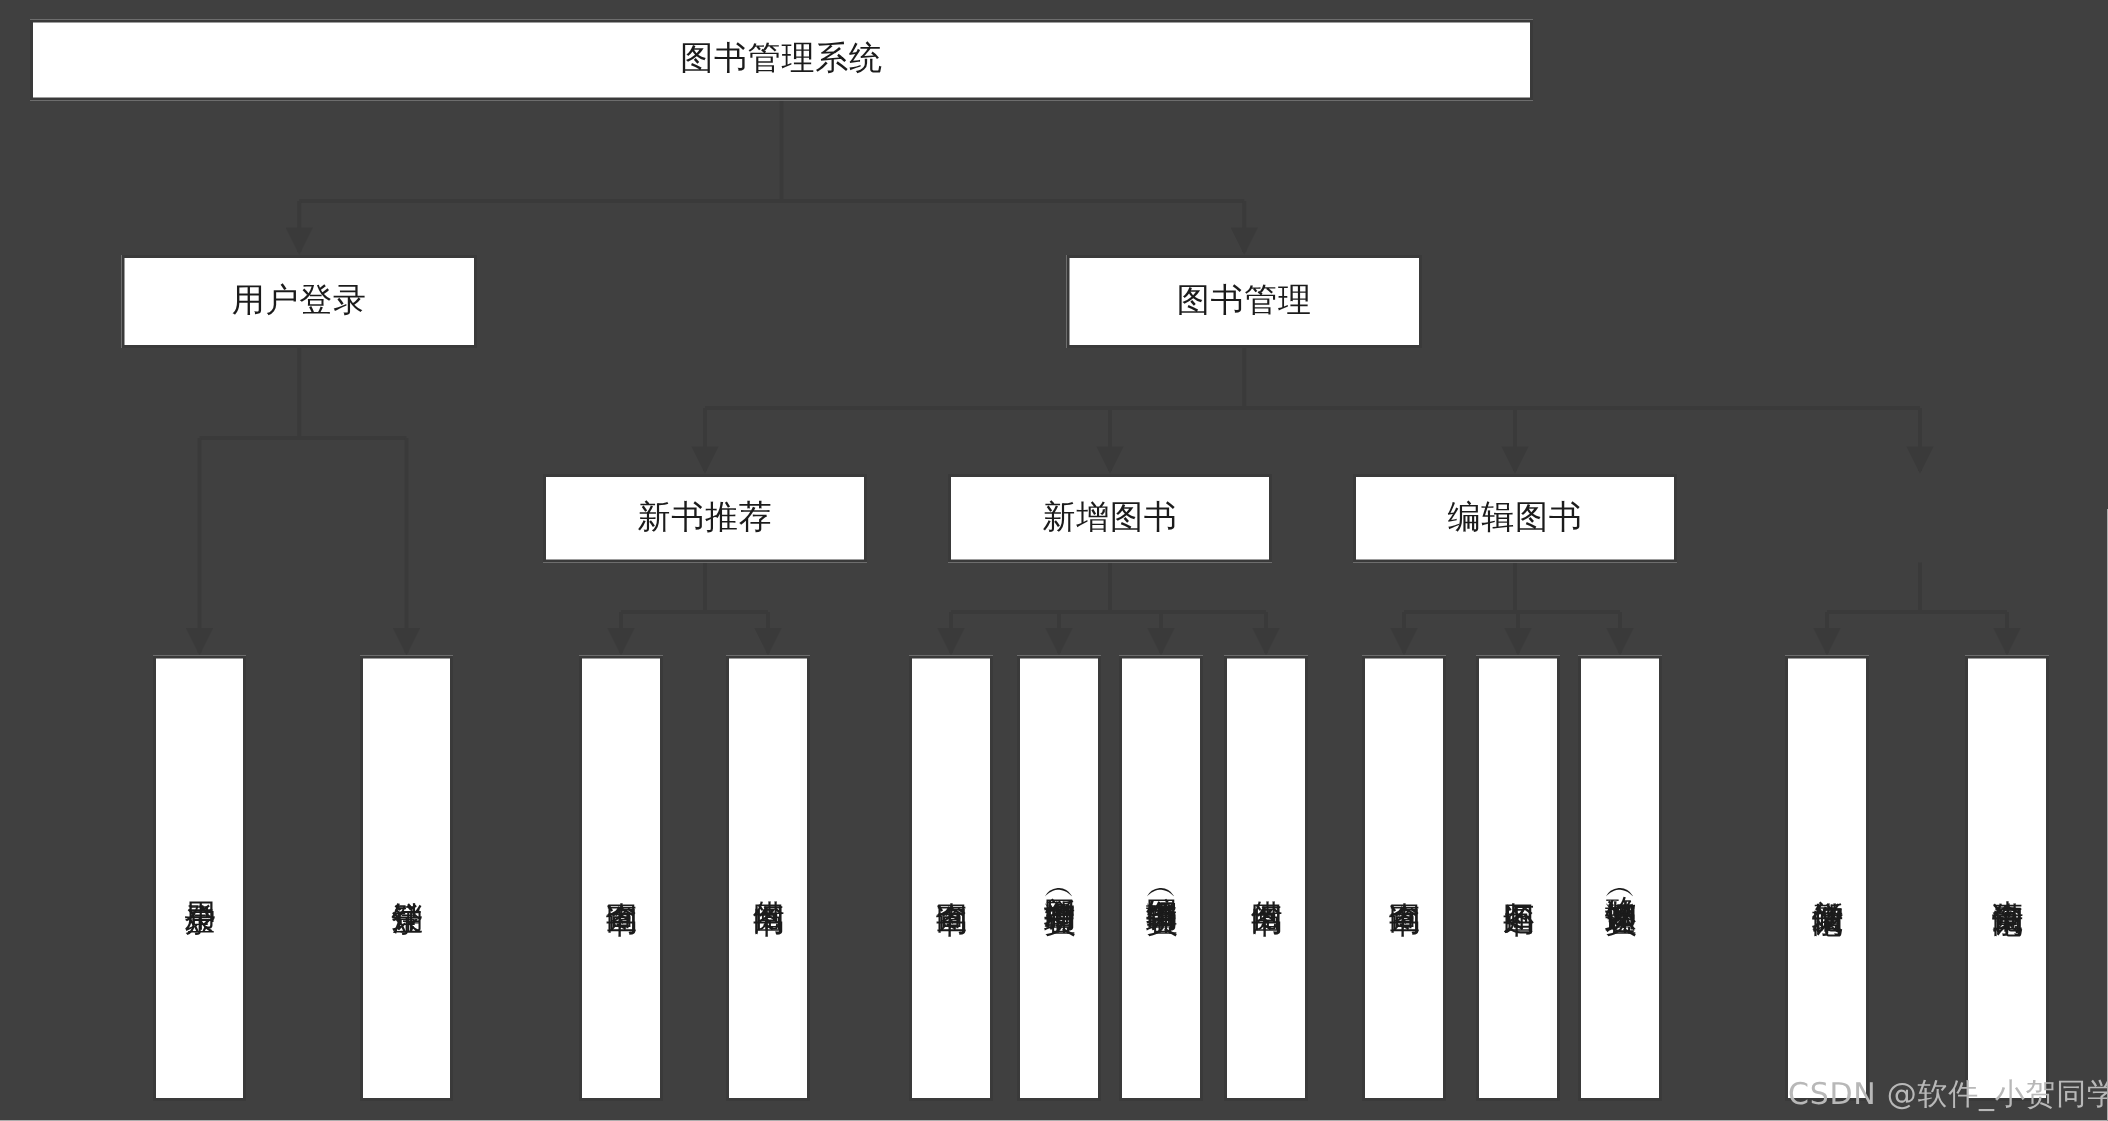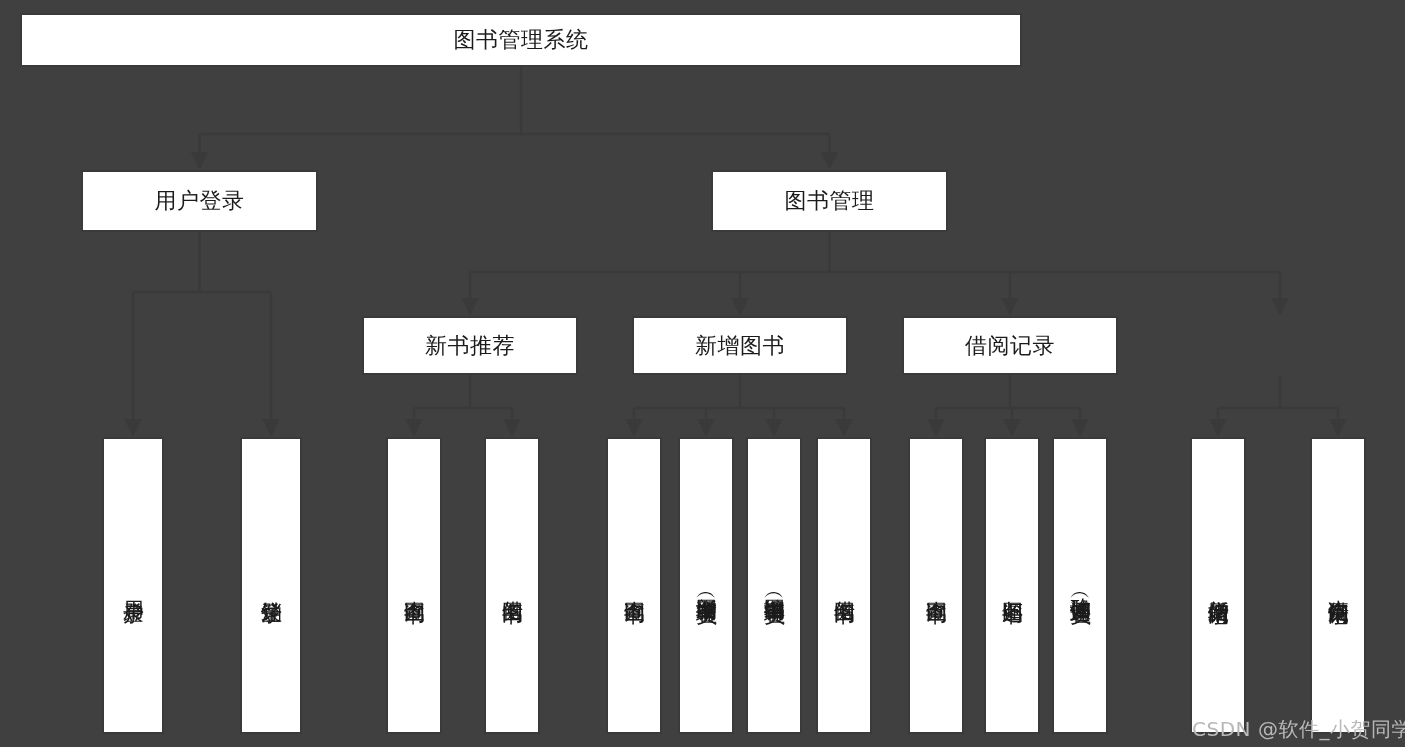--- a/index.html
+++ b/index.html
@@ -156,21 +156,21 @@
     <span class="label">新增图书（管理员）</span>
   </div>
   <div class="node vert" id="node-edit-book" style="left: 746px; top: 437px; width: 56px; height: 297px;">
     <span class="label">编辑图书（管理员）</span>
   </div>
   <div class="node vert" id="node-borrow-book-2" style="left: 816px; top: 437px; width: 56px; height: 297px;">
     <span class="label">借阅图书</span>
   </div>
 
   <div class="node horiz" id="node-current-borrow" style="left: 902px; top: 316px; width: 216px; height: 59px;">
-    <span class="label">借阅记录</span>
+    <span class="label">编辑图书</span>
   </div>
   <div class="node vert" id="node-query-book-3" style="left: 908px; top: 437px; width: 56px; height: 297px;">
     <span class="label">查询图书</span>
   </div>
   <div class="node vert" id="node-return-book" style="left: 984px; top: 437px; width: 56px; height: 297px;">
     <span class="label">归还图书</span>
   </div>
   <div class="node vert" id="node-confirm-return" style="left: 1052px; top: 437px; width: 56px; height: 297px;">
     <span class="label">确认归还（管理员）</span>
   </div>

